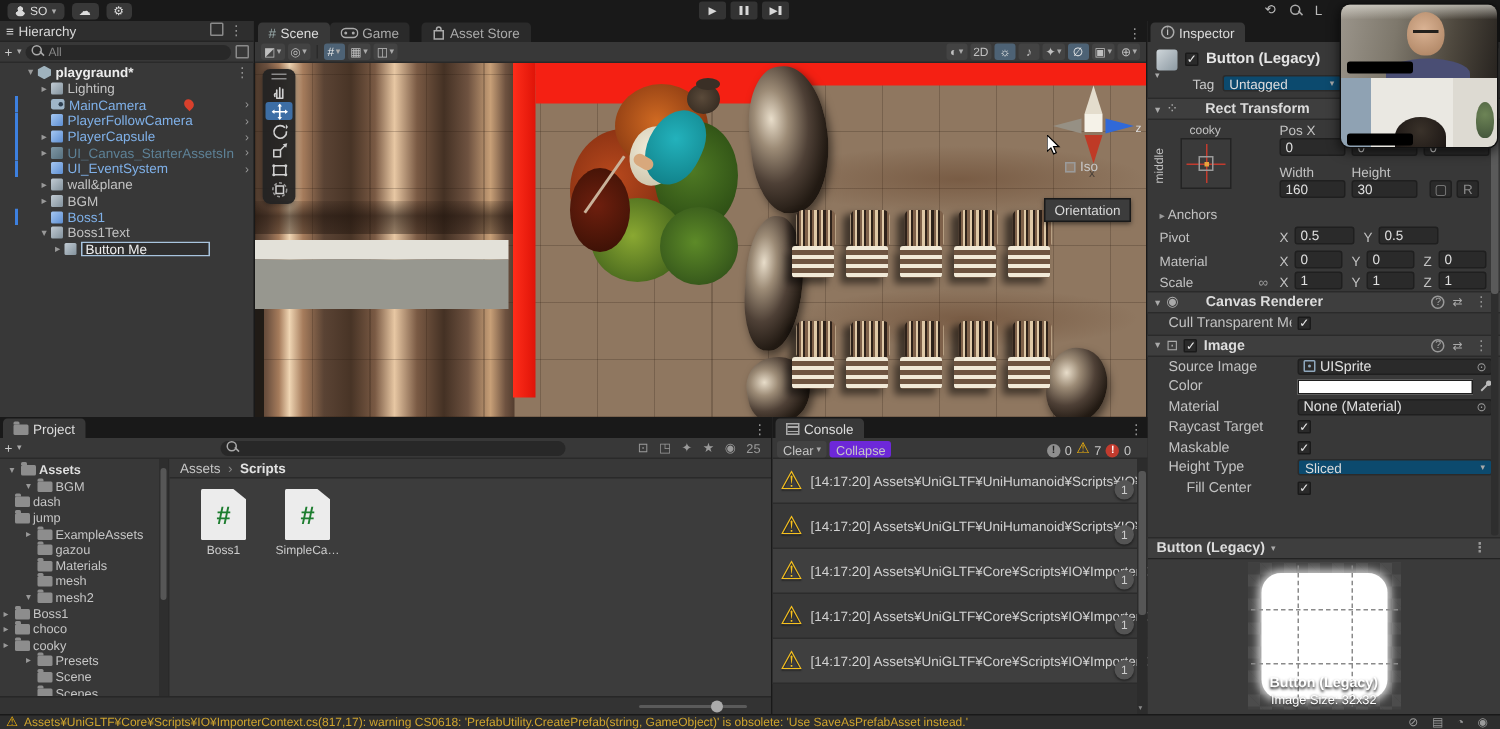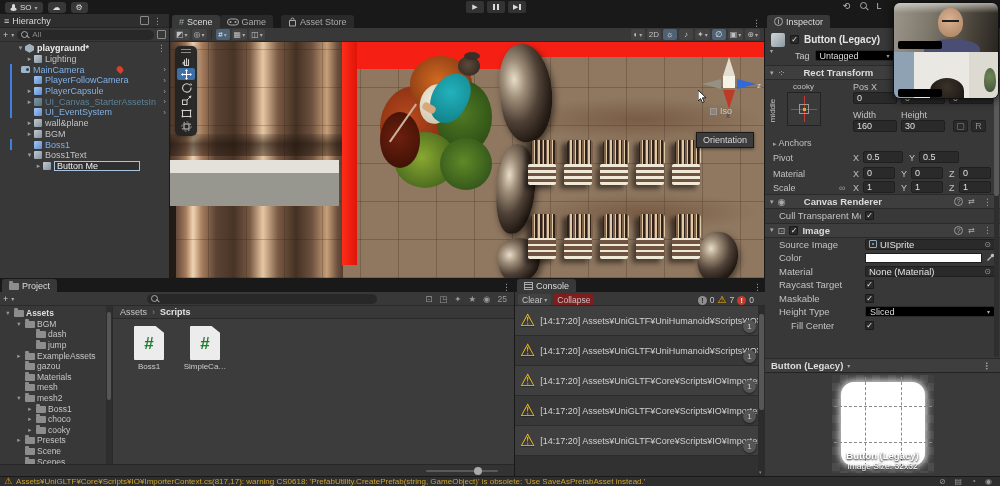--- a/index.html
+++ b/index.html
@@ -20,21 +20,21 @@
   .topright{position:absolute;left:843px;top:1px;display:flex;gap:9px;align-items:center;color:#bbb;font-size:9px}
   .lens{width:8px;height:8px;position:relative;display:inline-block}
   .lens::before{content:"";position:absolute;left:0;top:0;width:5px;height:5px;border:1px solid #aaa;border-radius:50%}
   .lens::after{content:"";position:absolute;left:5px;top:5.5px;width:3.5px;height:1px;background:#aaa;transform:rotate(45deg)}
 
   
   .tabbar{height:14px;background:#191919;display:flex;align-items:flex-end;padding-left:2px}
   .tab{height:13px;background:#383838;border-radius:3px 3px 0 0;padding:0 7px;font-size:9px;display:flex;align-items:center;gap:3px;color:#dcdcdc;white-space:nowrap}
   .kebab{color:#999;font-size:9px;margin-left:auto;padding:0 3px}
   .minibar{height:14px;background:#383838;border-bottom:1px solid #2a2a2a;display:flex;align-items:center;padding:0 3px;gap:3px}
-  .searchbox{flex:1;height:10px;background:#282828;border-radius:5px;display:flex;align-items:center;padding:0 4px;font-size:8px;color:#888;gap:3px;min-width:0}
+  .searchbox{flex:1;height:10px;background:#282828;border-radius:5px;display:flex;align-items:flex-start;padding:0 4px;font-size:8px;color:#888;gap:3px;min-width:0}
 
   
   .hierarchy{position:absolute;left:0;top:14px;width:170px;height:264px;background:#383838;border-right:1px solid #191919;display:flex;flex-direction:column}
   .htitle{height:14px;background:#2e2e2e;display:flex;align-items:center;padding:0 4px;gap:3px;font-size:9px;color:#d8d8d8;border-bottom:1px solid #242424}
   .hrow{height:10.7px;display:flex;align-items:center;font-size:9px;position:relative;color:#c2c2c2;white-space:nowrap;overflow:hidden}
   .hrow .arr{width:9px;font-size:7px;color:#999;flex:none;text-align:center}
   .hrow .lbl{margin-left:3px}
   .root .lbl{font-weight:bold;color:#ececec}
   .c-blue .lbl{color:#7fb0e8}
   .c-dim .lbl{color:#5d8196}
@@ -92,21 +92,21 @@
   .inspector{position:absolute;left:765px;top:14px;width:235px;height:462px;background:#383838;display:flex;flex-direction:column}
   .ins-scroll{position:absolute;right:1px;top:15px;width:5px;height:328px;background:#2e2e2e;border-radius:2px}
   .ins-thumb{position:absolute;left:0;top:2px;width:5px;height:165px;background:#5a5a5a;border-radius:2px}
   .objheader{padding:3px 4px 2px 6px}
   .objrow{display:flex;align-items:center;gap:5px;height:17px}
   .bigcube{width:14px;height:14px;background:linear-gradient(135deg,#cfd6da,#8c99a2);border-radius:2px;position:relative}
   .bigcube::after{content:"▾";position:absolute;left:-1px;bottom:-7px;font-size:6px;color:#aaa}
   .check{width:9px;height:9px;background:#2a2a2a;border:1px solid #1a1a1a;border-radius:1px;color:#e8e8e8;font-size:8px;line-height:8px;text-align:center;flex:none}
   .objtitle{font-weight:bold;font-size:10px;color:#e4e4e4}
   .tagrow{display:flex;align-items:center;gap:5px;height:15px;padding-left:24px;font-size:9px}
-  .dropdown{background:#000000;border:1px solid #2a2a2a;border-radius:2px;height:11px;display:flex;align-items:center;padding:0 4px;gap:6px;color:#ddd;font-size:9px}
+  .dropdown{background:#0c4a6e;border:1px solid #2a2a2a;border-radius:2px;height:11px;display:flex;align-items:center;padding:0 4px;gap:6px;color:#ddd;font-size:9px}
   .dropdown .caret{margin-left:auto}
   .sechead{height:15px;background:#3e3e3e;border-top:1px solid #2a2a2a;border-bottom:1px solid #2a2a2a;display:flex;align-items:center;gap:4px;padding:0 5px;font-weight:bold;font-size:9.5px;color:#dcdcdc}
   .sechead .arr{font-size:7px;color:#aaa;font-weight:normal}
   .hdric{display:flex;gap:5px;margin-left:auto;color:#aaa;font-weight:normal;font-size:8px;align-items:center}
   .qmark{width:9px;height:9px;border:1px solid #999;border-radius:50%;font-size:7px;line-height:8px;text-align:center}
   .rtbody{position:relative;height:114px;font-size:9px}
   .rtlabel{position:absolute;color:#c2c2c2}
   .field{position:absolute;background:#2a2a2a;border:1px solid #1f1f1f;border-radius:2px;height:12px;display:flex;align-items:center;padding:0 3px;font-size:9px;color:#e0e0e0}
   .anchorbox{position:absolute;left:22px;top:12px;width:34px;height:34px;background:#3a3a3a;border:1px solid #232323}
   .anchorbox::before{content:"";position:absolute;left:50%;top:3px;bottom:3px;width:1px;background:#c23b2e}
@@ -129,21 +129,21 @@
   .prevcap{position:absolute;left:0;right:0;bottom:5px;text-align:center;color:#fff;text-shadow:0 1px 2px #000;z-index:2}
   .prevcap .l1{font-weight:bold;font-size:9.5px}
   .prevcap .l2{font-size:8.5px}
 
   
   .project{position:absolute;left:0;top:278px;width:515px;height:198px;background:#383838;border-right:1px solid #191919}
   .pbody{position:absolute;left:0;top:28px;right:0;bottom:12px;display:flex}
   .ptree{width:112px;position:relative;overflow:hidden;padding-top:2px;background:#383838}
   .prow{height:10.6px;display:flex;align-items:center;font-size:8.5px;gap:2px;white-space:nowrap;color:#c6c6c6}
   .prow .arr{width:8px;font-size:6.5px;color:#999;text-align:center;flex:none}
-  .prow.lv0{padding-left:4px}.prow.lv1{padding-left:15px}.prow.lv2{padding-left:26px}
+  .prow.lv0{padding-left:4px}.prow.lv1{padding-left:15px}.prow.lv2{}
   .prow.bold{font-weight:bold;color:#dedede}
   .folder{width:10px;height:7px;background:#8d8d8d;border-radius:1px;position:relative;flex:none;margin-top:1px}
   .folder::before{content:"";position:absolute;top:-2px;left:0;width:4px;height:2px;background:#8d8d8d;border-radius:1px 1px 0 0}
   .ptreescroll{position:absolute;right:0;top:0;width:6px;bottom:0;background:#2e2e2e}
   .ptreescroll i{position:absolute;left:1px;top:6px;width:4px;height:88px;background:#565656;border-radius:2px}
   .pfiles{flex:1;background:#3c3c3c;border-left:1px solid #2a2a2a;position:relative}
   .crumbs{height:13px;background:#383838;border-bottom:1px solid #2a2a2a;display:flex;align-items:center;padding:0 7px;gap:5px;font-size:9px;color:#c6c6c6}
   .crumbs .cur{font-weight:bold;color:#e2e2e2}
   .filegrid{display:flex;gap:12px;padding:7px 0 0 14px}
   .file{width:44px;text-align:center}
@@ -248,21 +248,21 @@
         <span class="arr">▾</span>
         <span class="scene-ico"></span>
         <span class="lbl">playgraund*</span>
         <span class="kebab">⋮</span>
       </div>
       <div class="hrow" style="padding-left:25px">
         <span class="arr">▸</span>
         <span class="cube"></span>
         <span class="lbl">Lighting</span>
       </div>
-      <div class="hrow c-blue bluebar" style="padding-left:21px">
+      <div class="hrow c-blue bluebar" style="padding-left:34px">
         <span class="camico"></span>
         <span class="lbl">MainCamera</span>
         <span class="flame"></span>
         <span class="chev">›</span>
       </div>
       <div class="hrow c-blue bluebar" style="padding-left:34px">
         <span class="cube blue"></span>
         <span class="lbl">PlayerFollowCamera</span>
         <span class="chev">›</span>
       </div>
@@ -809,21 +809,21 @@
         <span style="width:9px;height:8px;border:1px solid #aaa;display:inline-block;background:repeating-linear-gradient(180deg,transparent 0 1px,#aaa 1px 2px,transparent 2px 3px)"></span>
         <span>Console</span>
       </div>
       <span class="kebab">⋮</span>
     </div>
     <div class="ctoolbar">
       <div class="cbtn">
           <span>Clear</span>
           <span class="caret">▾</span>
         </div>
-      <div class="cbtn" style="background:#7f1d1d">
+      <div class="cbtn" style="background:#6d28d9">
           <span>Collapse</span>
         </div>
       <div class="ccounts">
         <span class="cico-info">!</span>
         <span>0</span>
         <span class="warnglyph">⚠</span>
         <span>7</span>
         <span class="cico-err">!</span>
         <span>0</span>
       </div>

